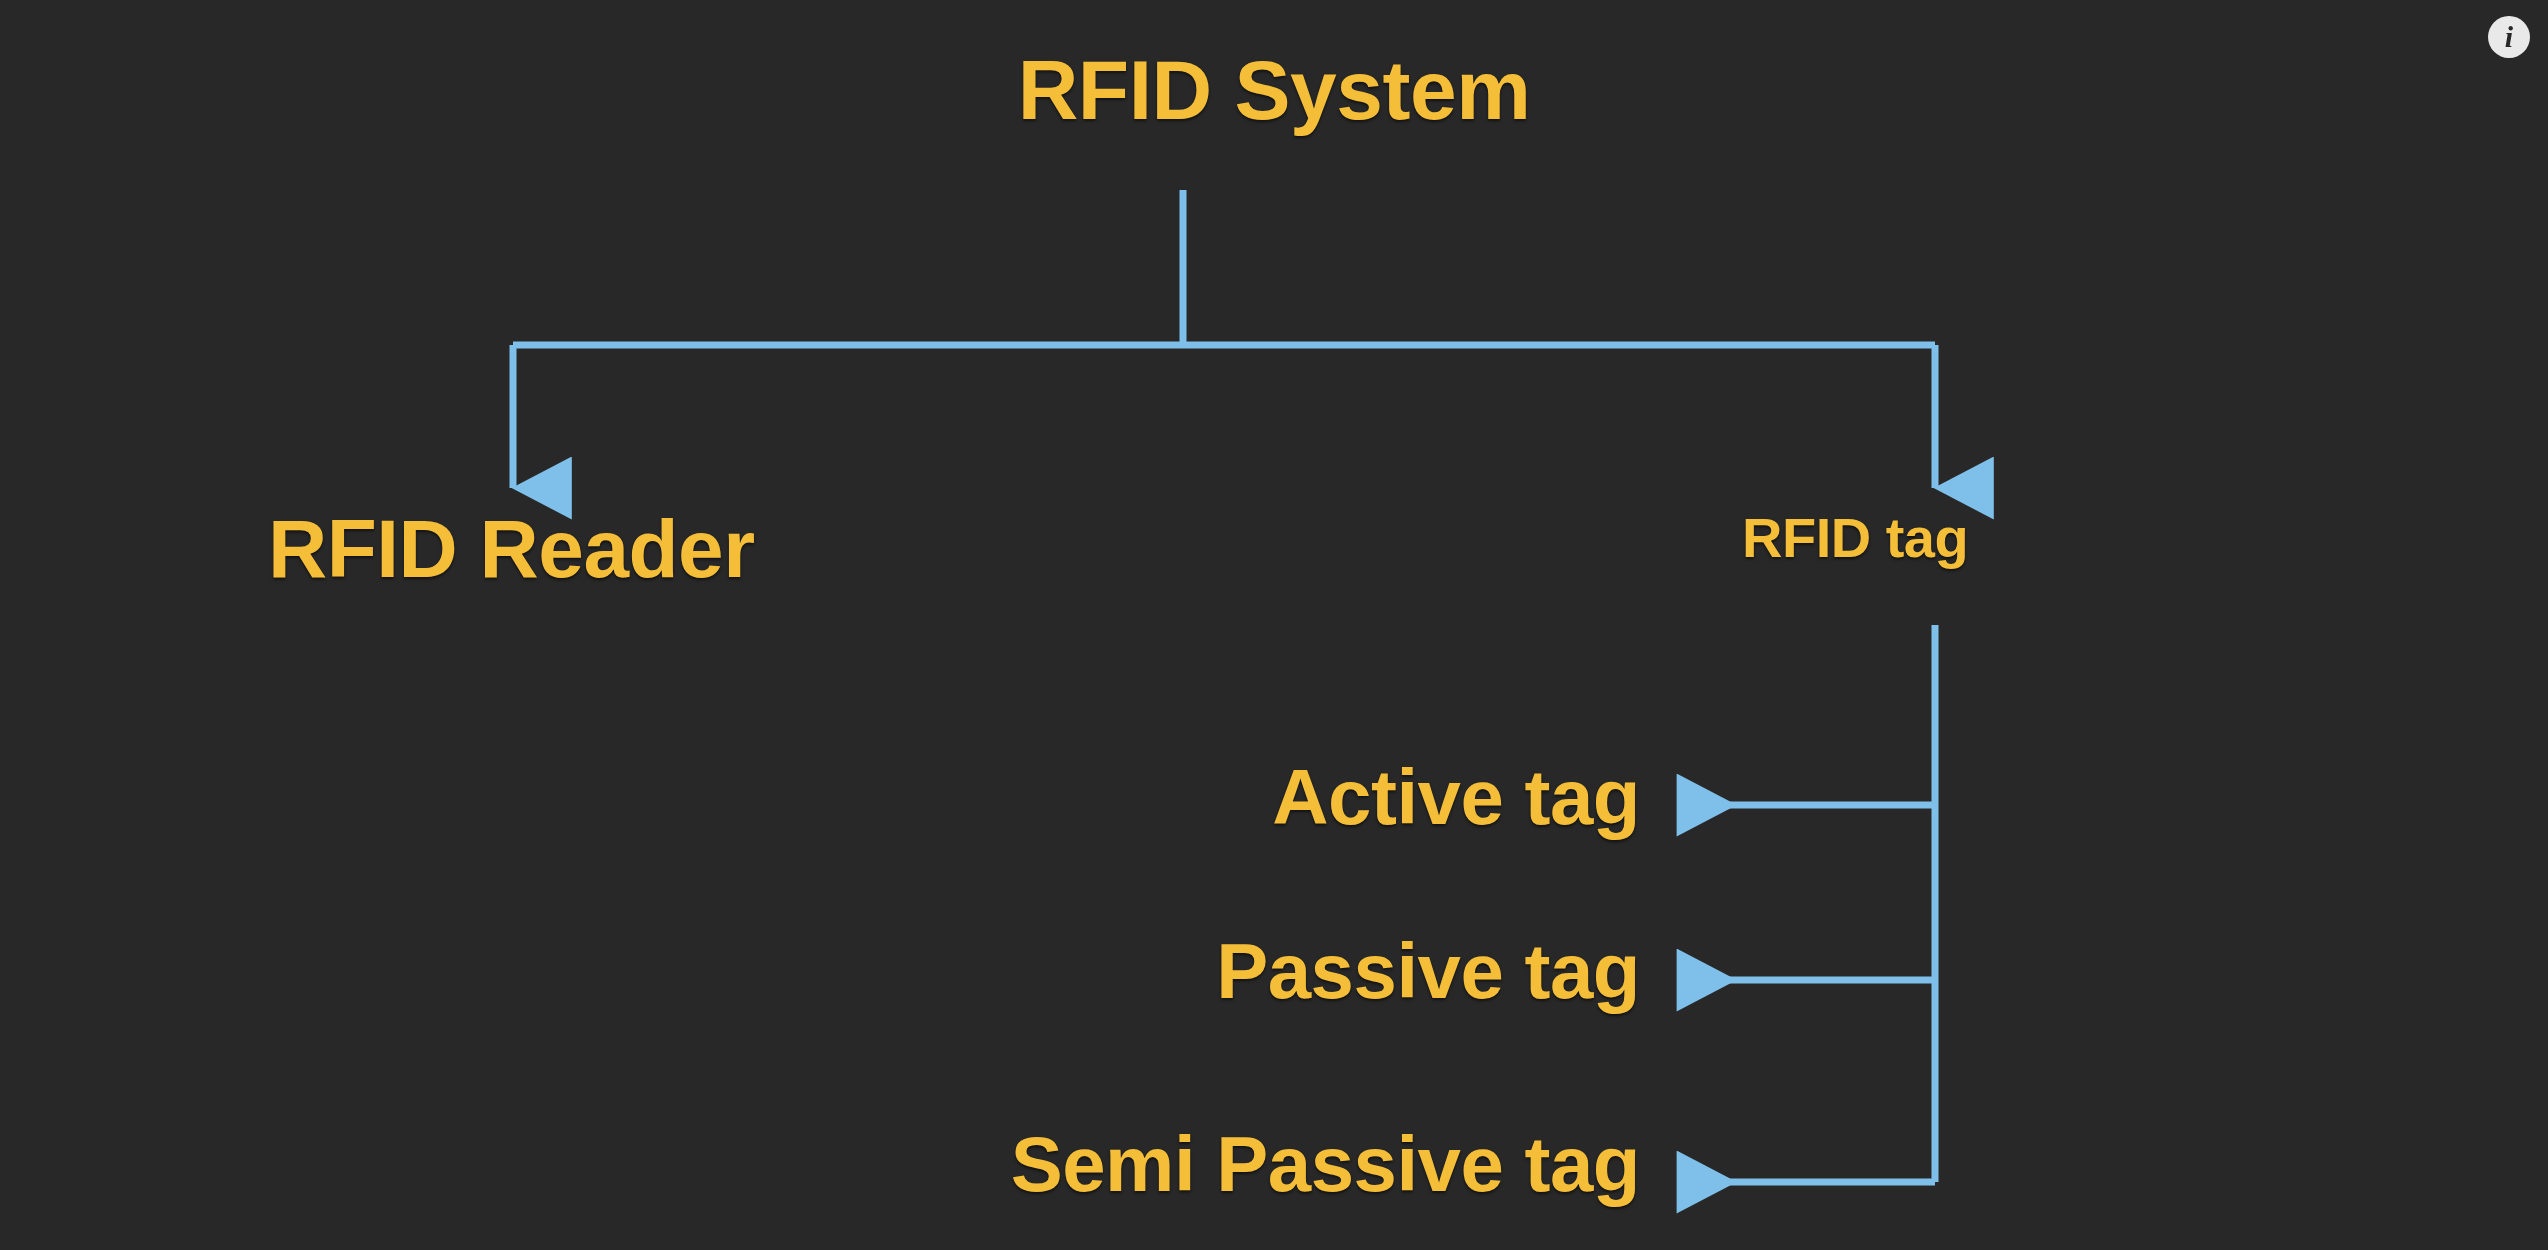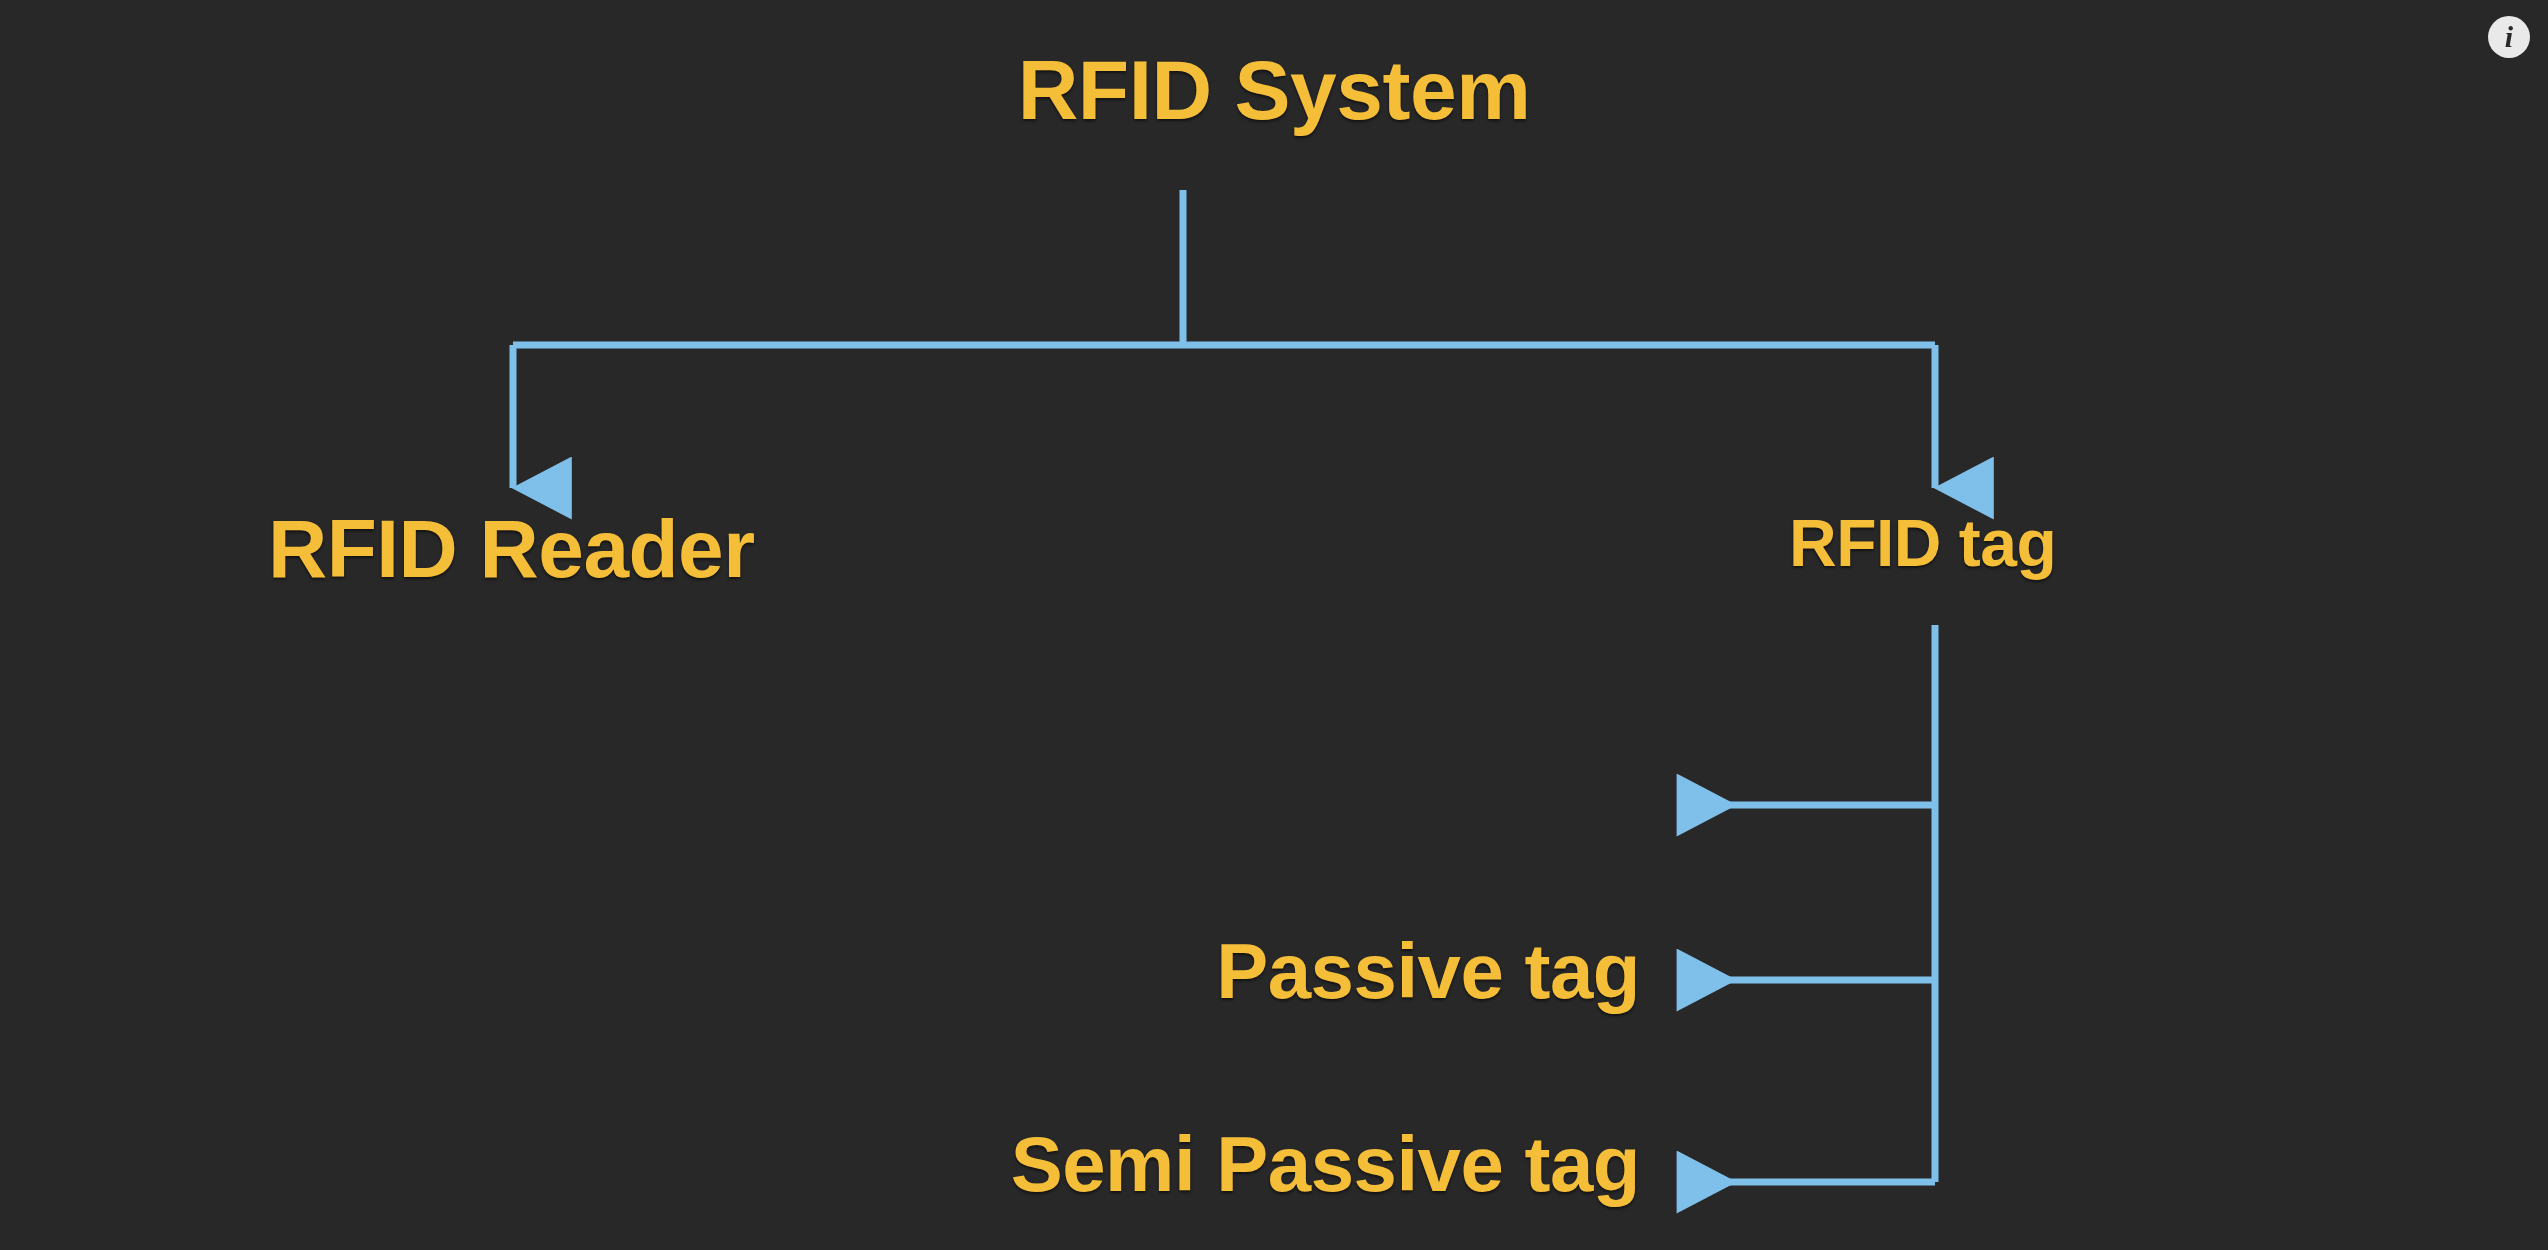--- a/index.html
+++ b/index.html
@@ -46,23 +46,23 @@
     font-size: 84px;
   }
 
   .node-reader {
     left: 268px;
     top: 508px;
     font-size: 82px;
   }
 
   .node-tag {
-    left: 1789px;
+    left: 1742px;
     top: 510px;
-    font-size: 66px;
+    font-size: 56px;
   }
 
   .node-leaf {
     text-align: right;
     width: 1640px;
     left: 0;
     font-size: 78px;
   }
   .node-active  { top: 758px; }
   .node-passive { top: 932px; }
@@ -126,20 +126,21 @@
       <path d="M1935,1182 L1678,1182" marker-end="url(#arrow-left)"></path>
     </g>
   </svg>
 
   <div class="node node-root">RFID System</div>
 
   <div class="node node-reader">RFID Reader</div>
 
   <div class="node node-tag">RFID tag</div>
 
+  <div class="node node-leaf node-active">Active tag</div>
 
   <div class="node node-leaf node-passive">Passive tag</div>
 
   <div class="node node-leaf node-semi">Semi Passive tag</div>
 
   <div class="info-badge" title="Info">
     <span class="glyph">i</span>
   </div>
 
 </div>

